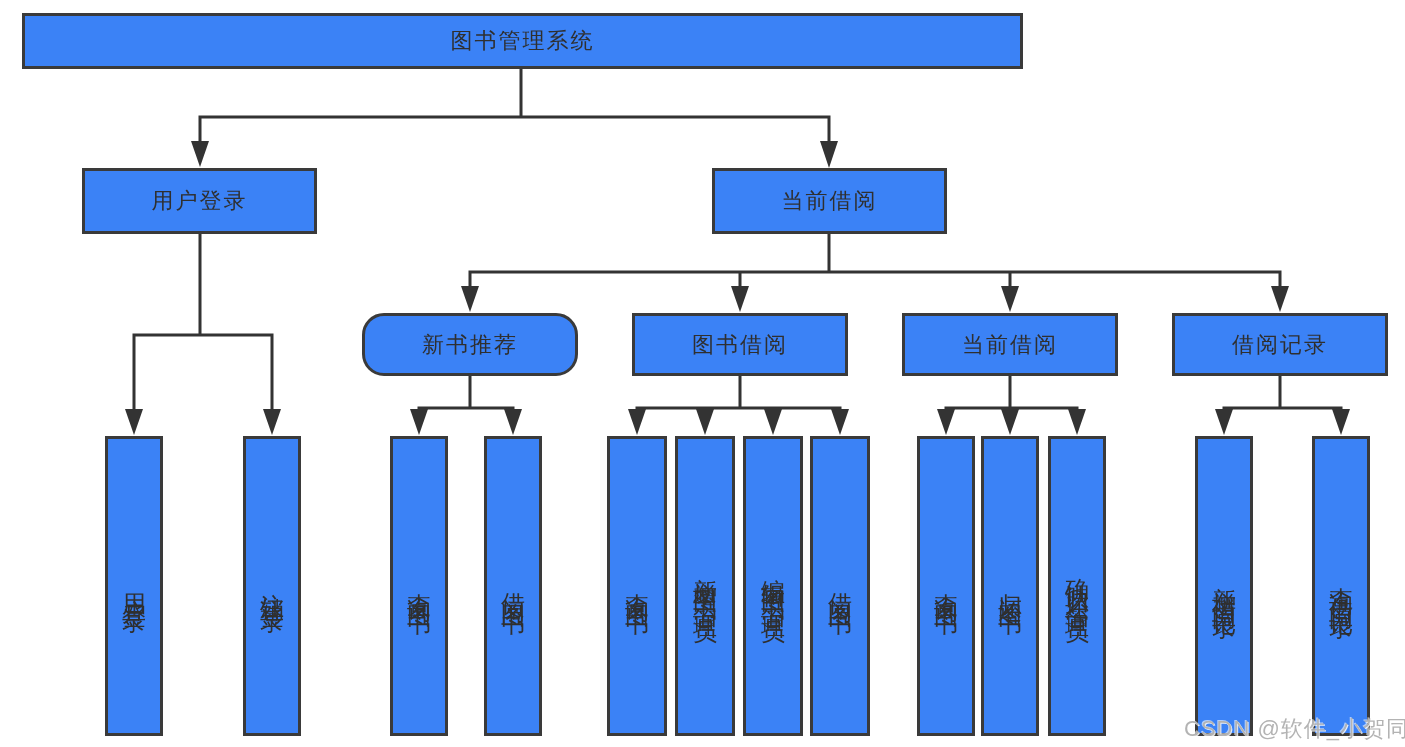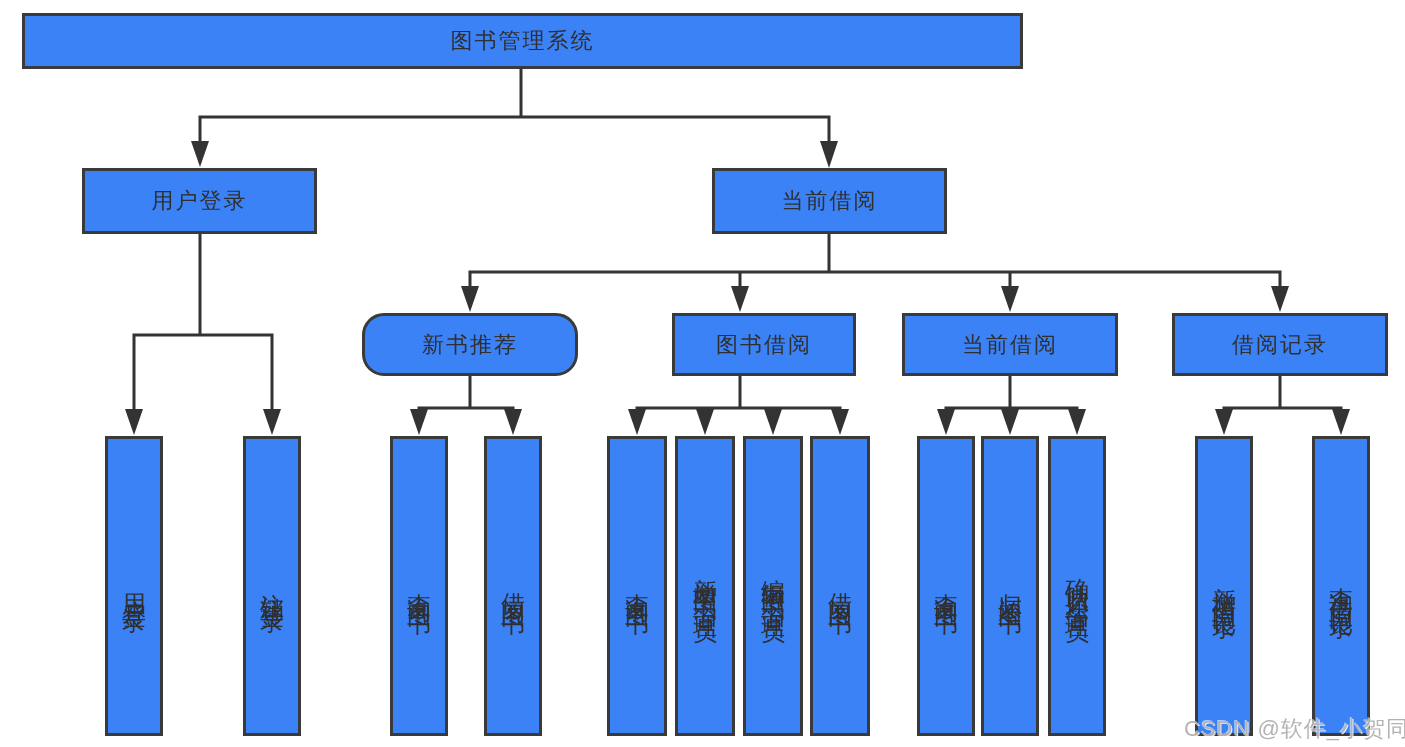--- a/index.html
+++ b/index.html
@@ -99,21 +99,21 @@
   <div class="node" style="left:82px;top:168px;width:235px;height:66px;">
     <span class="hlabel">用户登录</span>
   </div>
   <div class="node" style="left:712px;top:168px;width:235px;height:66px;">
     <span class="hlabel">当前借阅</span>
   </div>
 
   <div class="node" style="left:362px;top:313px;width:216px;height:63px;border-radius:22px;">
     <span class="hlabel">新书推荐</span>
   </div>
-  <div class="node" style="left:632px;top:313px;width:184px;height:63px;margin-left:40px;">
+  <div class="node" style="left:632px;top:313px;width:216px;height:63px;">
     <span class="hlabel">图书借阅</span>
   </div>
   <div class="node" style="left:902px;top:313px;width:216px;height:63px;">
     <span class="hlabel">当前借阅</span>
   </div>
   <div class="node" style="left:1172px;top:313px;width:216px;height:63px;align-items:center;">
     <span class="hlabel">借阅记录</span>
   </div>
 
   <div class="node vbox" style="left:105px;top:436px;width:58px;height:300px;">

